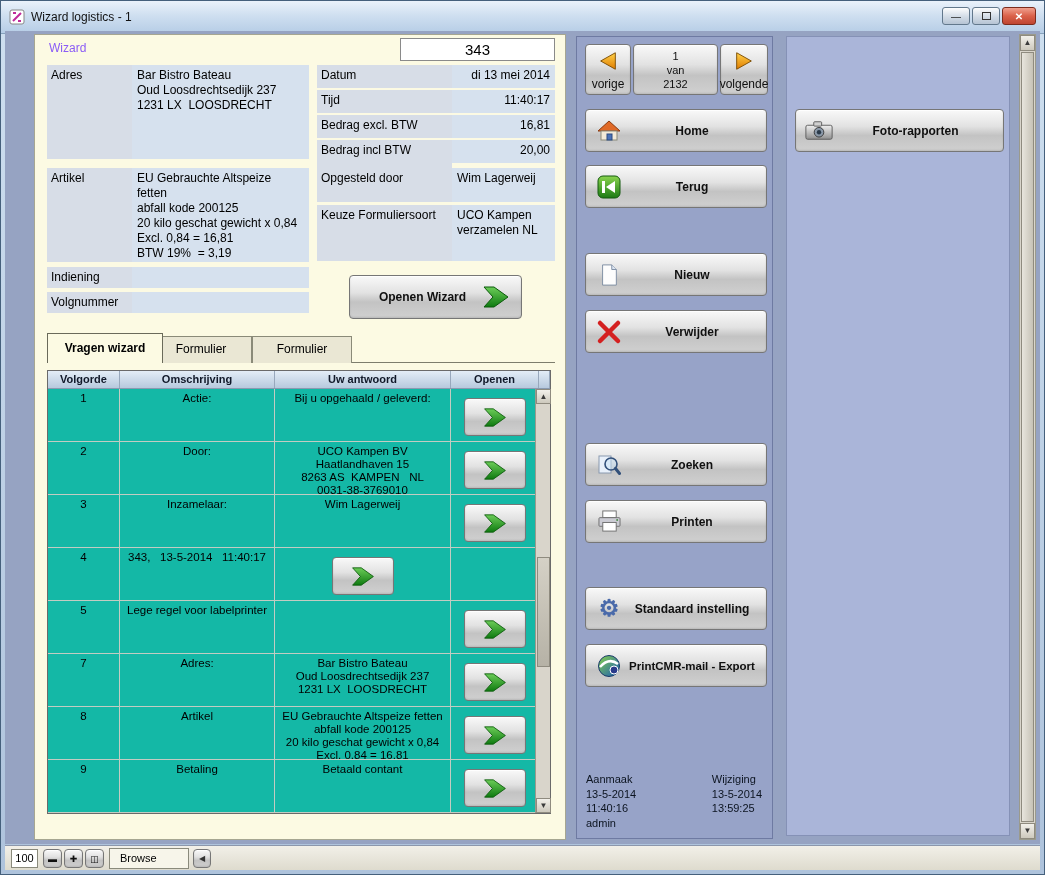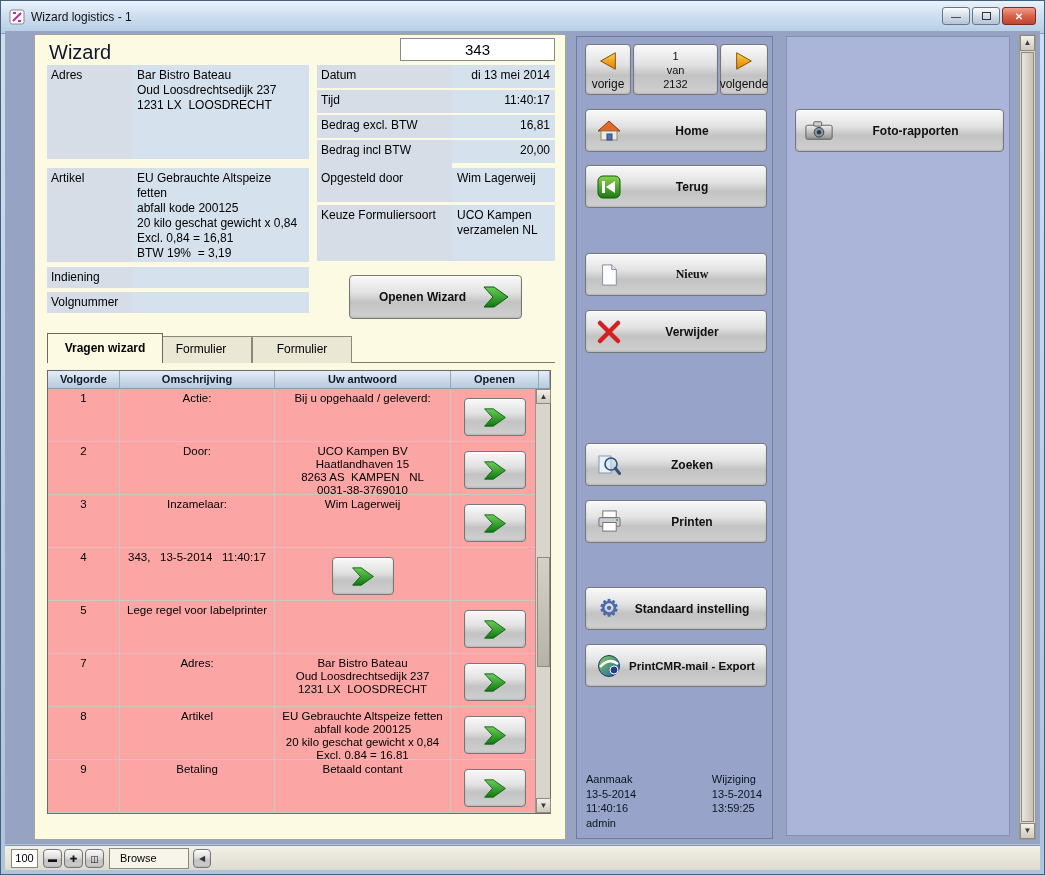--- a/index.html
+++ b/index.html
@@ -26,21 +26,21 @@
   .content { position:absolute; top:30px; left:4px; right:4px; bottom:30px; background:#96a3c2; }
 
   .main-panel { position:absolute; left:29px; top:3px; width:532px; height:806px;
     background:#fcfae3; border:1px solid #a6a691; }
   .nav-panel { position:absolute; left:571px; top:5px; width:197px; height:803px;
     background:#97a3c8; border:1px solid #6e7aa2; }
   .right-panel { position:absolute; left:781px; top:5px; width:224px; height:800px;
     background:#aab5d9; border:1px solid #8591b6; }
 
   
-  .wiz-title { position:absolute; left:14px; top:6px; font-size:20px; color:#0f172a; }
+  .wiz-title { position:absolute; left:14px; top:6px; font-size:12px; color:#8b5cf6; }
   .wiz-number { position:absolute; left:365px; top:3px; width:155px; height:23px;
     background:#fff; border:1px solid #8a8a8a; text-align:center; font-size:15px; line-height:21px; color:#000; }
 
   
   .fld-label { position:absolute; background:#d7dde7; color:#000; font-size:12px;
     padding:3px 4px; line-height:15px; }
   .fld-value { position:absolute; background:#d6e1ee; color:#000; font-size:12px;
     padding:3px 5px; line-height:15px; white-space:pre-wrap; overflow:hidden; }
   .fld-value.right { text-align:right; }
 
@@ -56,21 +56,21 @@
   
   .tab-base { position:absolute; left:12px; top:327px; width:508px; height:1px; background:#7d7d6d; }
   .tab { position:absolute; font-size:12px; text-align:center; border:1px solid #8a8a78; border-bottom:none; }
   .tab.active { left:12px; top:298px; width:116px; height:30px; background:#fcfae3;
     font-weight:bold; line-height:28px; z-index:2; border-color:#6a6a5a; }
   .tab.inactive1 { left:115px; top:301px; width:102px; height:27px; background:#eae7d4; line-height:25px; }
   .tab.inactive2 { left:217px; top:301px; width:100px; height:27px; background:#eae7d4; line-height:25px; }
 
   
   .qtable { position:absolute; left:12px; top:335px; width:504px; height:444px;
-    border:1px solid #6a6a6a; background:#fca5a5; }
+    border:1px solid #6a6a6a; background:#14b8a6; }
   .thead { display:grid; grid-template-columns:72px 155px 176px 88px 1fr; height:18px;
     background:linear-gradient(#e3edf7,#b7c9dd); border-bottom:1px solid #8a9ab0; }
   .thead > div { font-size:11px; font-weight:bold; color:#101828; text-align:center; line-height:17px;
     border-right:1px solid #98a8bc; overflow:hidden; }
   .tbody { position:absolute; left:0; top:18px; right:15px; bottom:0; overflow:hidden; }
   .trow { display:grid; grid-template-columns:72px 155px 176px 88px; height:53px;
     border-bottom:1px solid #c2ccc2; }
   .trow > div { border-right:1px solid #c2ccc2; font-size:11.5px; color:#000;
     text-align:center; padding-top:3px; line-height:13px; overflow:hidden; }
   .c-antw { white-space:pre-wrap; }
@@ -413,21 +413,21 @@
         <span class="nav-icon">
           <svg viewBox="0 0 24 24" width="24" height="24">
             <rect x="1" y="1" width="22" height="22" rx="5" fill="url(#tgrad)" stroke="#145a0e"></rect>
             <rect x="5" y="6" width="3" height="12" fill="#fff"></rect>
             <polygon points="18,6 18,18 9,12" fill="#fff"></polygon>
           </svg>
         </span>
         <span class="nav-label">Terug</span>
       </button>
 
-      <button class="gbtn nav-btn" style="top:216px;font-family:Liberation Serif, serif;">
+      <button class="gbtn nav-btn" style="top:216px;">
         <span class="nav-icon">
           <svg viewBox="0 0 24 24" width="22" height="22">
             <path d="M5 1 h10 l5 5 v17 h-15 z" fill="#fdfdfd" stroke="#7a8aa0"></path>
             <path d="M15 1 v5 h5" fill="#dce6f2" stroke="#7a8aa0"></path>
           </svg>
         </span>
         <span class="nav-label">Nieuw</span>
       </button>
 
       <button class="gbtn nav-btn" style="top:273px;">

